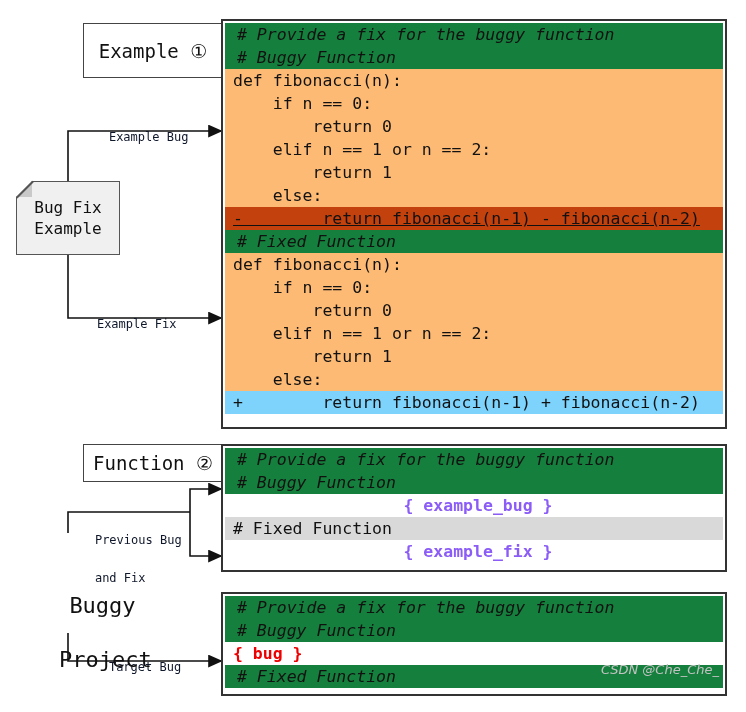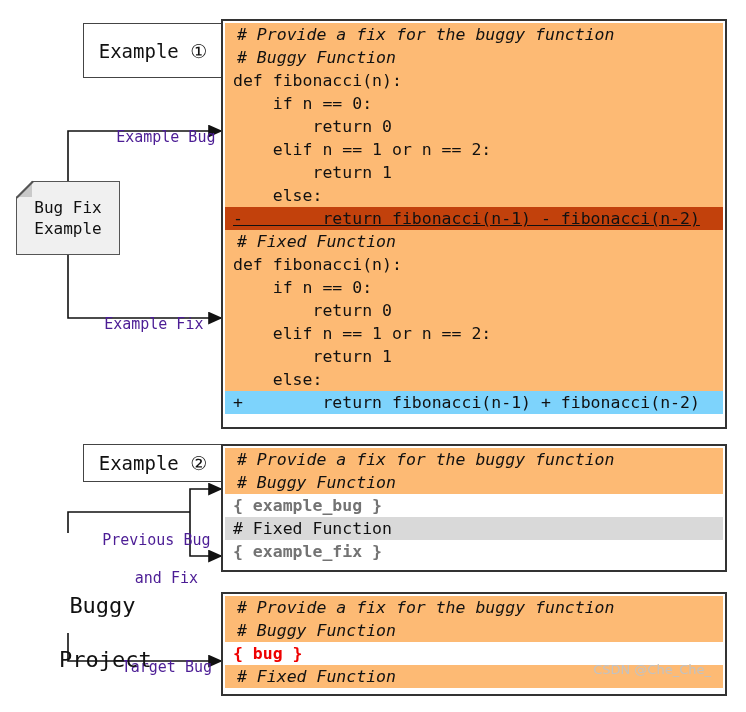--- a/index.html
+++ b/index.html
@@ -37,33 +37,33 @@
     height: 23px;
     line-height: 23px;
     font-size: 16.5px;
     font-family: "DejaVu Sans Mono", "Liberation Mono", monospace;
     white-space: pre;
     color: #111111;
     box-sizing: border-box;
     padding-left: 8px;
     letter-spacing: 0px;
   }
-  .line.cmt        { background: #fdba74; font-style: italic; padding-left: 12px; }
+  .line.cmt        { background: #15803d; font-style: italic; padding-left: 12px; }
   .line.cmt-plain  { background: #d9d9d9; font-style: normal; }
   .line.plain      { background: #fdba74; }
   .line.del {
     background: #c2410c;
     font-style: normal;
     text-decoration: underline;
   }
   .line.add {
     background: #7dd3fc;
     font-style: normal;
   }
-  .line.tok-orange { color: #737373; font-weight: bold; }
+  .line.tok-orange { color: #8b5cf6; font-weight: bold; text-align: center; }
   .line.tok-red    { color: #ee0000; font-weight: bold; }
 
   
   .tagbox {
     position: absolute;
     border: 1.5px solid #444444;
     background: #ffffff;
     box-sizing: border-box;
     display: flex;
     align-items: center;
@@ -100,26 +100,26 @@
   .note-fold-line {
     position: absolute;
     background: #555555;
     height: 1.5px;
     transform-origin: 0 0;
   }
 
   
   .conn-label {
     position: absolute;
-    font-size: 15px;
+    font-size: 12px;
     line-height: 18px;
-    color: #4c1d95;
-    white-space: pre;
-    font-family: "DejaVu Sans Mono", "Liberation Mono", monospace;
-    text-align: right;
+    color: #0f172a;
+    white-space: pre;
+    font-family: "DejaVu Sans Mono", "Liberation Mono", monospace;
+    text-align: left;
   }
 
   .bigtext {
     position: absolute;
     font-size: 22px;
     line-height: 27px;
     color: #111111;
     text-align: center;
     white-space: pre;
     font-family: "DejaVu Sans Mono", "Liberation Mono", monospace;
@@ -161,21 +161,21 @@
     <path d="M190,512 L190,556 L221,556" stroke="#111111" stroke-width="1.6" fill="none" marker-end="url(#ah)"></path>
 
     <path d="M68,633 L68,661 L221,661" stroke="#111111" stroke-width="1.6" fill="none" marker-end="url(#ah)"></path>
   </svg>
 
   <div class="tagbox" style="left:83px; top:23px; width:140px; height:55px;">
     <span>Example ①</span>
   </div>
 
   <div class="tagbox" style="left:83px; top:444px; width:140px; height:38px;">
-    <span>Example ②</span>
+    <span>Function ②</span>
   </div>
 
   <div class="note" style="left:16px; top:181px; width:104px; height:74px;">
     <span style="white-space:pre; display:block;"><span>Bug Fix</span><br><span>Example</span></span>
   </div>
   <div class="note-fold" style="left:16px; top:181px;"></div>
   <div class="note-fold-line" style="left:16px; top:197px; width:22.6px; transform: rotate(-45deg);"></div>
 
   <div class="conn-label" style="left:80px; top:110px; width:132px;">
     <span>Example Bug</span>
@@ -231,18 +231,18 @@
       </div>
   </div>
 
   <div class="panel" style="left:221px; top:592px; width:506px; height:104px;">
     <div class="code" id="p3-lines">
         <div class="line cmt"># Provide a fix for the buggy function</div>
         <div class="line cmt"># Buggy Function</div>
         <div class="line tok-red">{ bug }</div>
         <div class="line cmt"># Fixed Function</div>
       </div>
-    <div class="watermark" style="right:14px; bottom:2px;">
+    <div class="watermark" style="right:6px; bottom:2px;font-style:italic;">
       <span>CSDN @Che_Che_</span>
     </div>
   </div>
 
 </div>
 
 </body></html>

